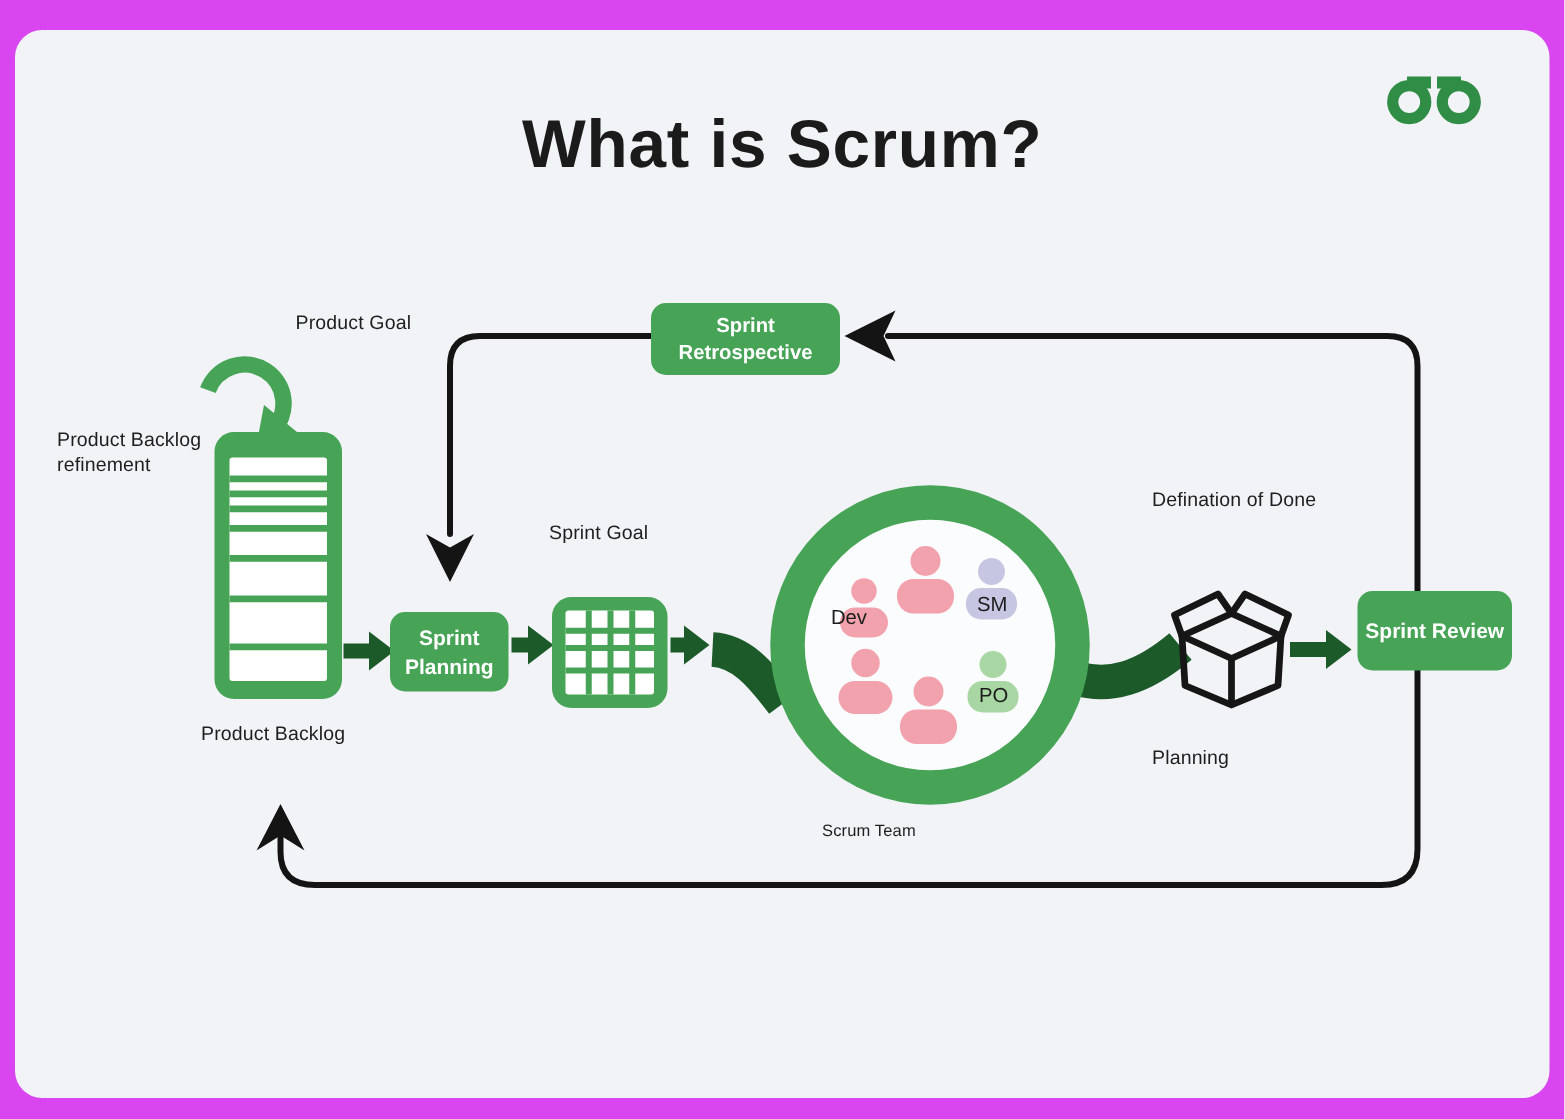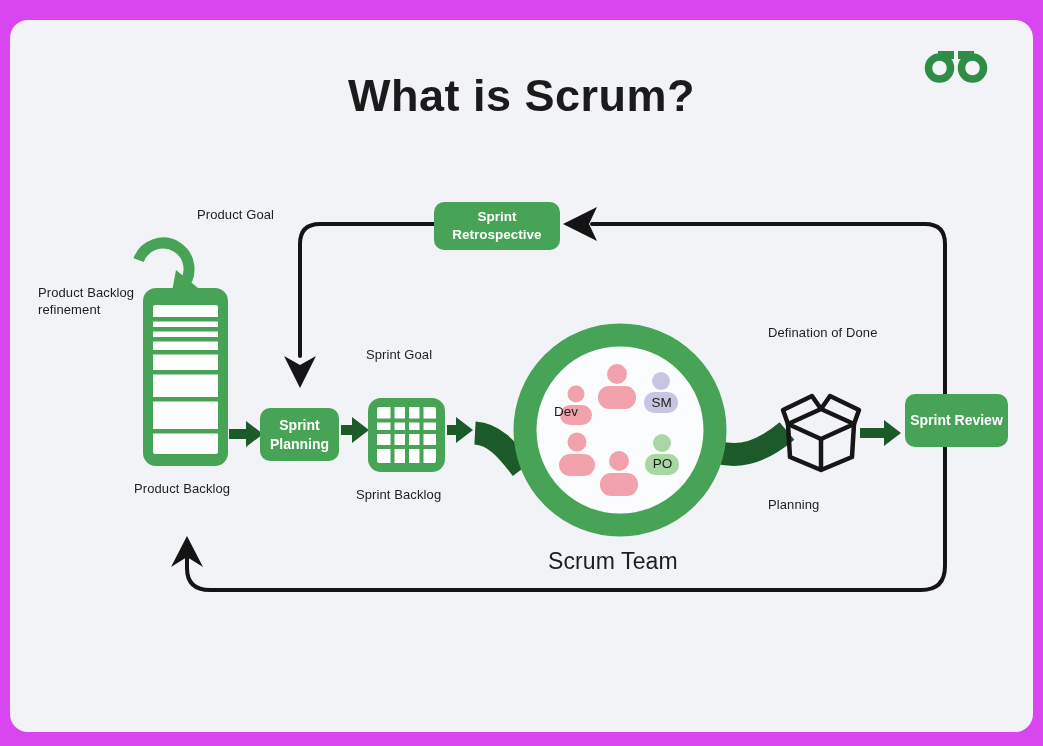--- a/index.html
+++ b/index.html
@@ -158,22 +158,21 @@
       <path d="M71 32 L76 18 L47 4 L38 17"></path>
       <path d="M5 32 L7 65 L38 78 L69 65 L71 32"></path>
       <path d="M38 47 L38 78"></path>
     </g>
   </svg>
 
   <div class="label" style="left:197px;top:207px;width:92px;">Product Goal</div>
   <div class="label" style="left:38px;top:285px;width:118px;">Product Backlog refinement</div>
   <div class="label center" style="left:134px;top:481px;width:104px;">Product Backlog</div>
   <div class="label center" style="left:366px;top:347px;width:82px;">Sprint Goal</div>
-  <div class="label center" style="left:356px;top:487px;width:102px;">Sprint Backlog</div>
-  <div class="label center" style="left:548px;top:547px;width:140px;font-size:23px;">Scrum Team</div>
+  <div class="label center" style="left:548px;top:547px;width:140px;font-size:11px;">Scrum Team</div>
   <div class="label center" style="left:768px;top:325px;width:110px;">Defination of Done</div>
   <div class="label center" style="left:768px;top:497px;width:110px;">Planning</div>
 
   <div class="role" style="left:543px;top:404px;width:46px;">Dev</div>
   <div class="role" style="left:644px;top:395px;width:35px;">SM</div>
   <div class="role" style="left:645px;top:456px;width:35px;">PO</div>
 
   <div class="btn" style="left:260px;top:408px;width:79px;height:53px;">Sprint Planning</div>
   <div class="btn" style="left:434px;top:202px;width:126px;height:48px;font-size:13.5px;">Sprint Retrospective</div>
   <div class="btn" style="left:905px;top:394px;width:103px;height:53px;">Sprint Review</div>

